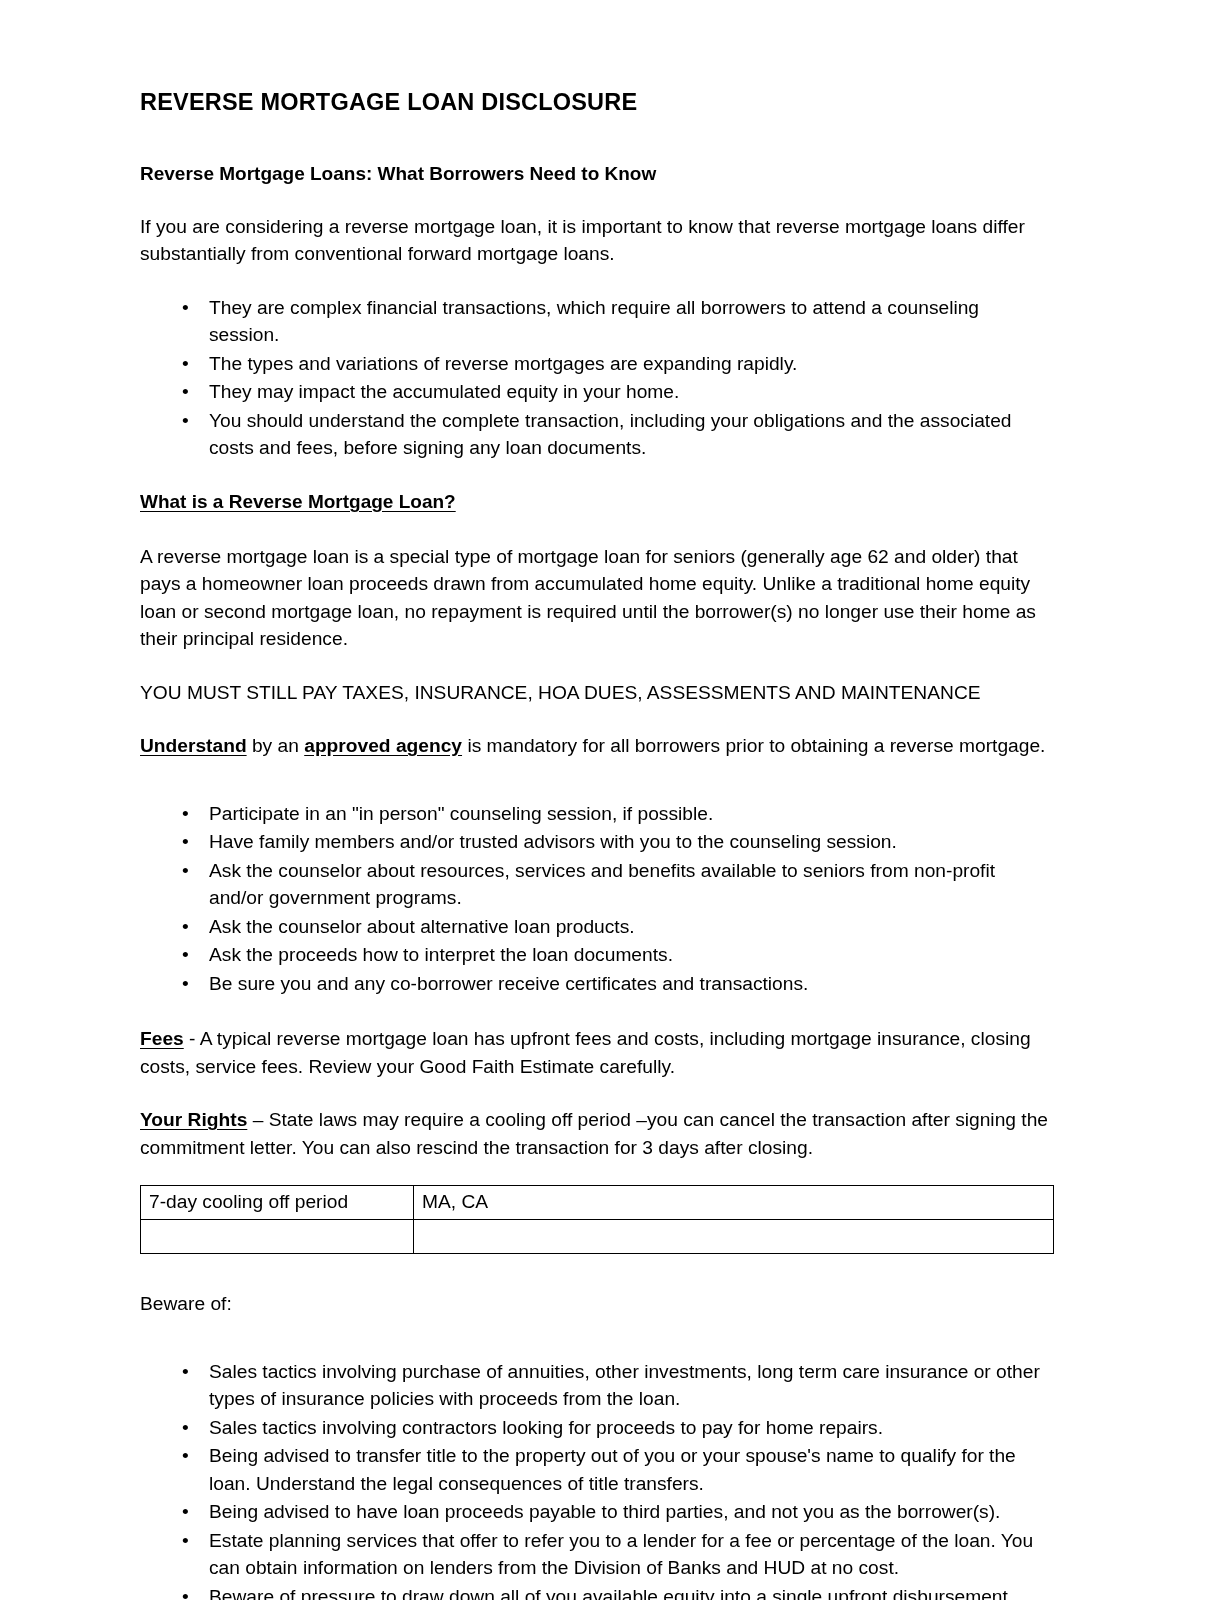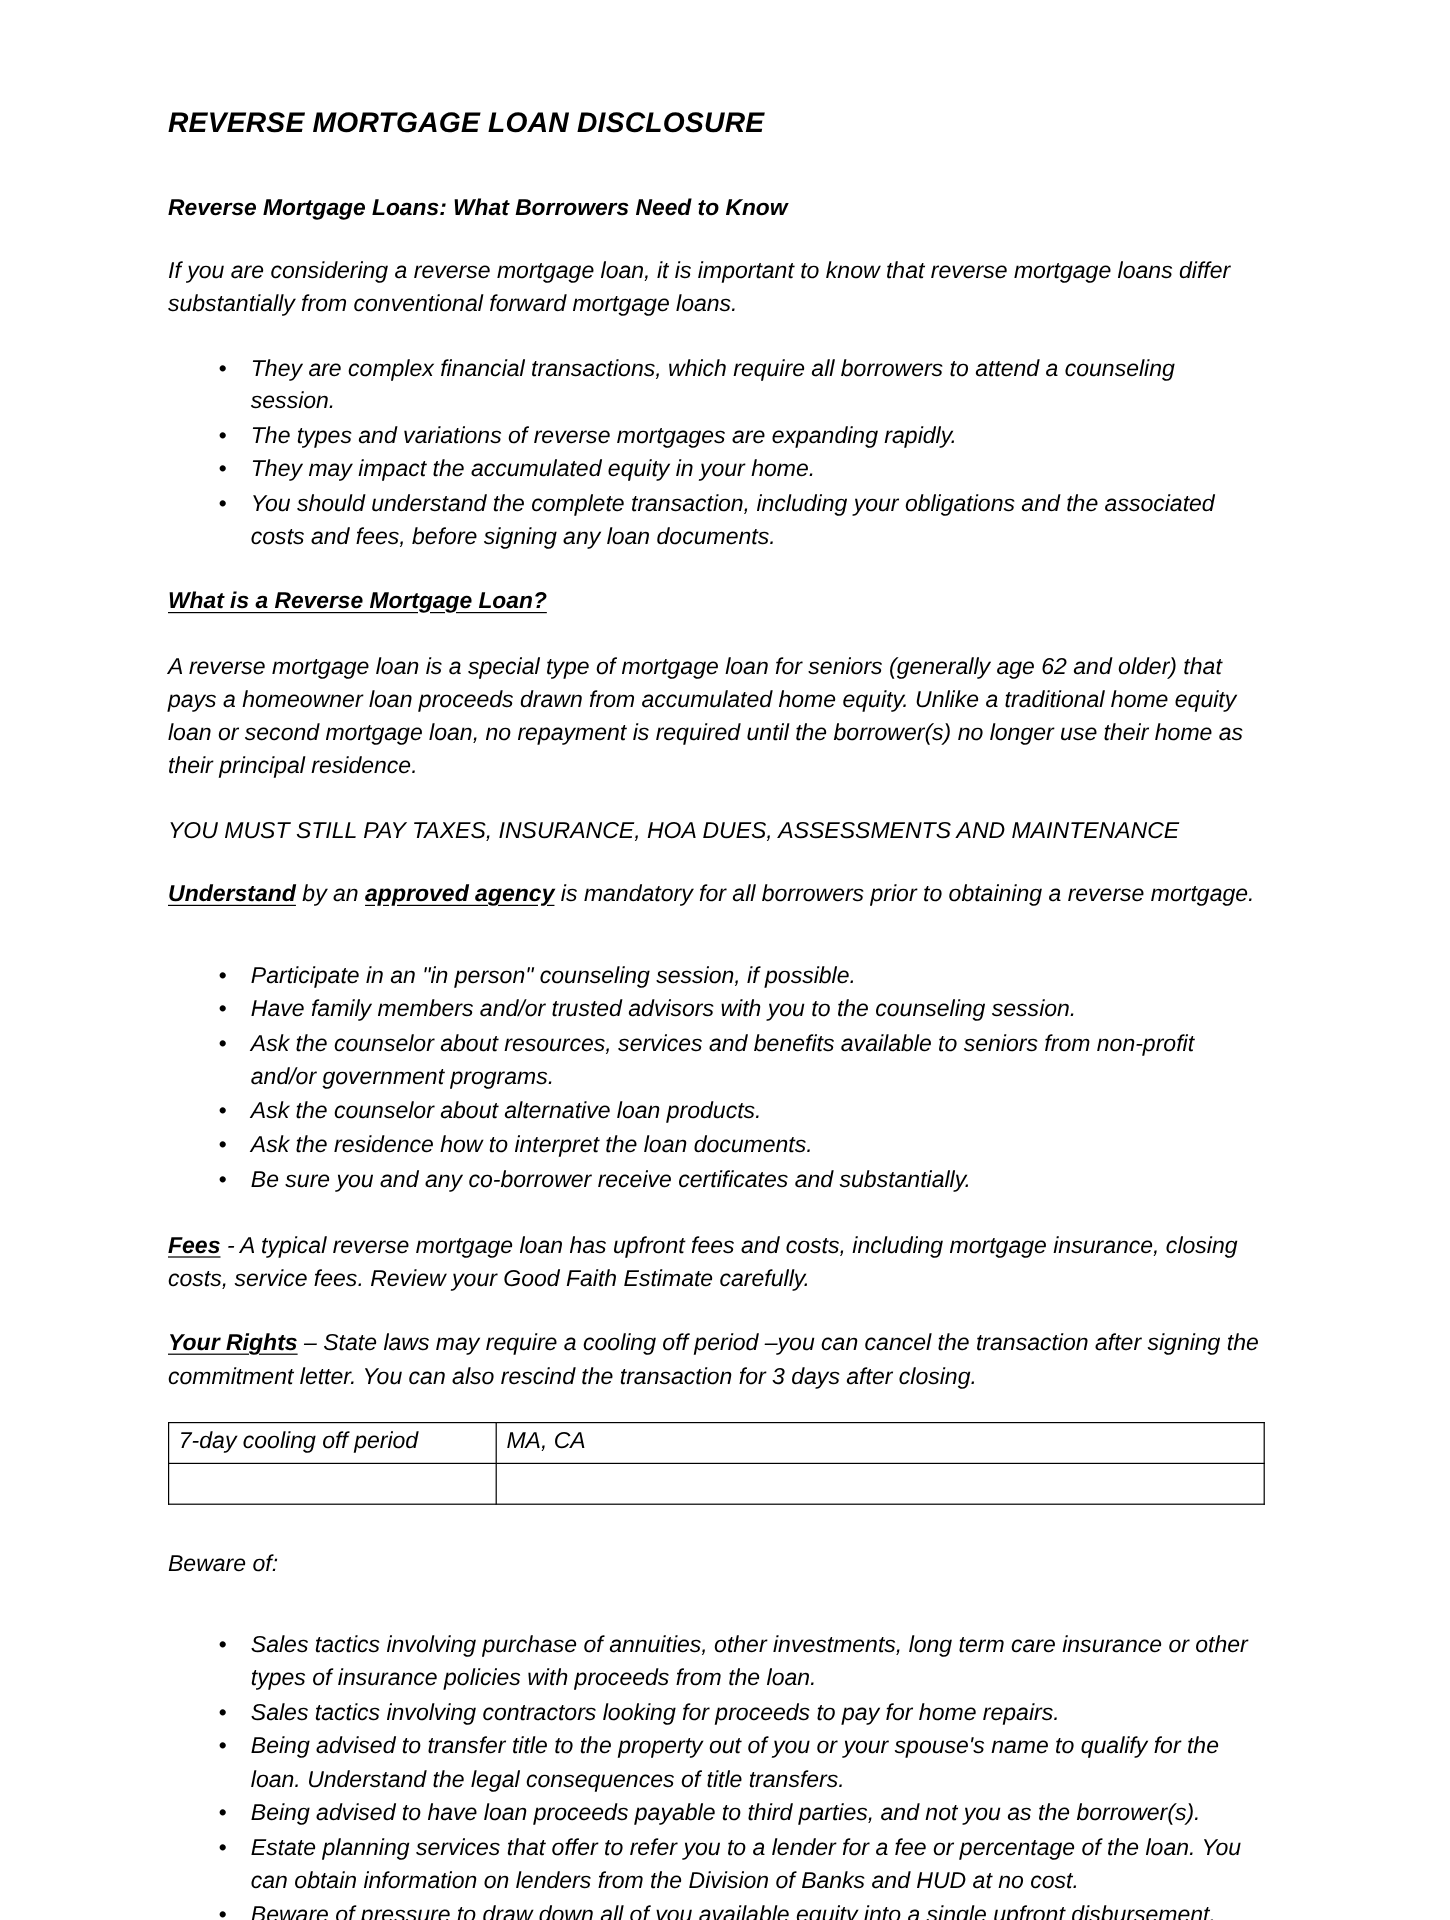--- a/index.html
+++ b/index.html
@@ -14,21 +14,20 @@
     color: #000000;
     -webkit-font-smoothing: antialiased;
   }
   .page {
     position: relative;
     width: 1208px;
     height: 1600px;
     box-sizing: border-box;
     padding: 88px 150px 0 140px;
     background: #ffffff;
-    font-style: italic;
   }
   .doc-title {
     font-size: 23.5px;
     font-weight: bold;
     letter-spacing: 0.2px;
     margin: 0 0 46px 0;
     line-height: 1.2;
   }
   .section-heading-bold {
     font-size: 19px;
@@ -124,22 +123,22 @@
 
   <p class="body-text"><span class="lead-term">Understand</span><span> by an </span><span class="lead-term">approved agency</span><span> is mandatory for all borrowers prior to obtaining a reverse mortgage.</span></p>
 
   <div class="gap-before-list"></div>
 
   <ul class="bullets">
     <li><span class="dot">•</span><span>Participate in an "in person" counseling session, if possible.</span></li>
     <li><span class="dot">•</span><span>Have family members and/or trusted advisors with you to the counseling session.</span></li>
     <li><span class="dot">•</span><span>Ask the counselor about resources, services and benefits available to seniors from non-profit and/or government programs.</span></li>
     <li><span class="dot">•</span><span>Ask the counselor about alternative loan products.</span></li>
-    <li><span class="dot">•</span><span>Ask the residence how to interpret the loan documents.</span></li>
-    <li><span class="dot">•</span><span>Be sure you and any co-borrower receive certificates and substantially.</span></li>
+    <li><span class="dot">•</span><span>Ask the proceeds how to interpret the loan documents.</span></li>
+    <li><span class="dot">•</span><span>Be sure you and any co-borrower receive certificates and transactions.</span></li>
   </ul>
 
   <p class="body-text"><span class="lead-term">Fees</span><span> - A typical reverse mortgage loan has upfront fees and costs, including mortgage insurance, closing costs, service fees. Review your Good Faith Estimate carefully.</span></p>
 
   <p class="body-text tight"><span class="lead-term">Your Rights</span><span> – State laws may require a cooling off period –you can cancel the transaction after signing the commitment letter. You can also rescind the transaction for 3 days after closing.</span></p>
 
   <table class="state-table">
     <tbody>
       <tr>
         <td class="col-period">7-day cooling off period</td>

